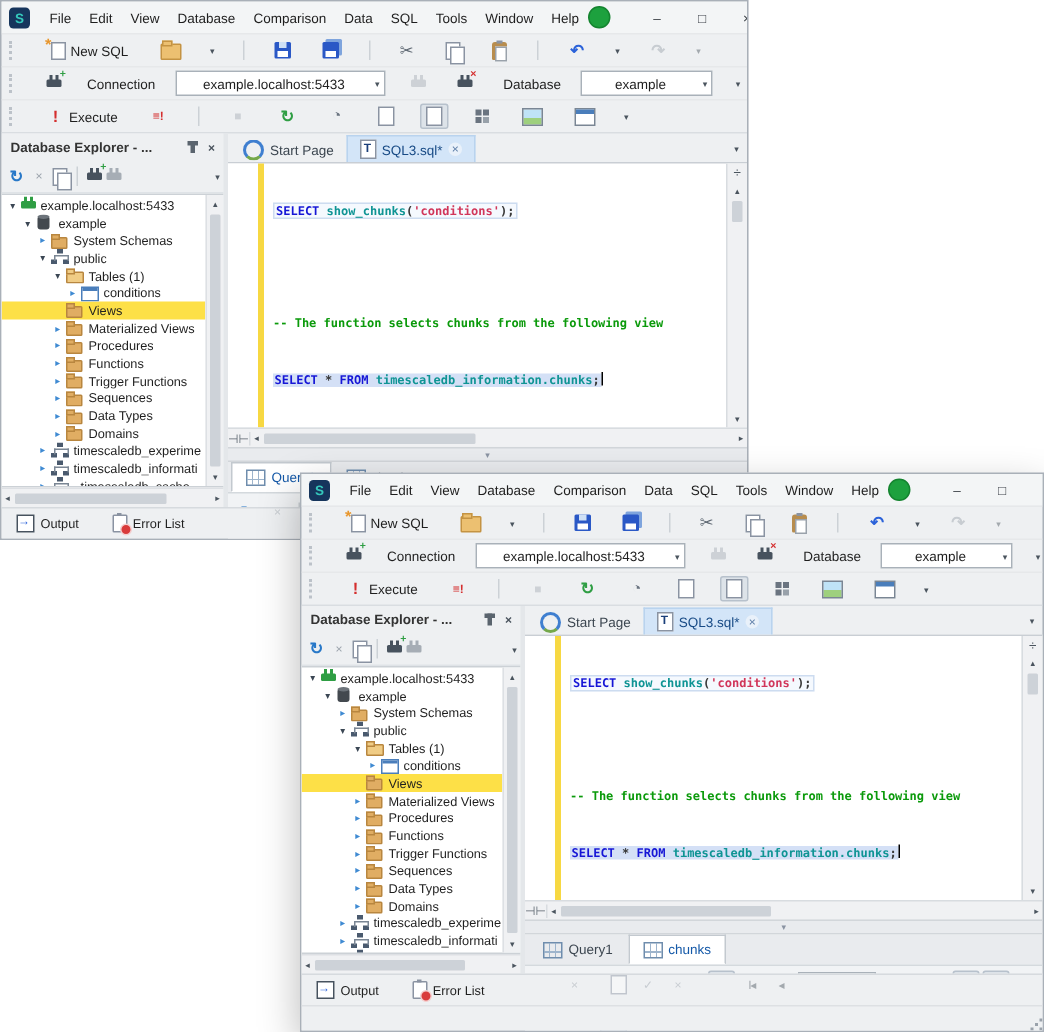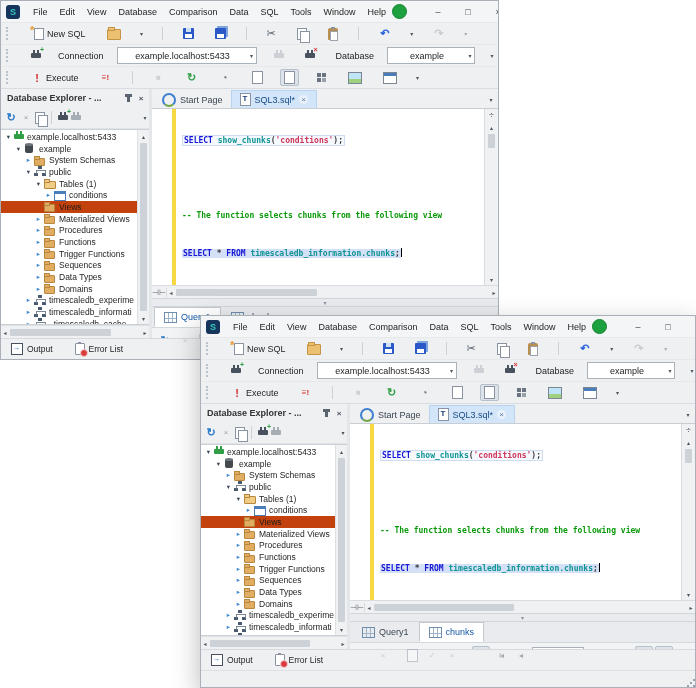--- a/index.html
+++ b/index.html
@@ -129,21 +129,21 @@
   .main{flex:1;display:flex;min-height:0;border-top:1px solid #d9dde1}
   .explorer{flex:0 0 146px;display:flex;flex-direction:column;min-width:0;background:#eef0f2}
   #win-back .explorer{flex-basis:148px}
   .exp-head{flex:0 0 18px;display:flex;align-items:center;padding:0 2px 0 6px;font-weight:bold;color:#333}
   .exp-head .ttl{flex:1;white-space:nowrap;overflow:hidden}
   .exp-tools{flex:0 0 21px;display:flex;align-items:center;gap:3px;padding-left:4px;border-bottom:1px solid #dfe3e7}
   .tree-wrap{flex:1;display:flex;min-height:0;background:#fff;border:1px solid #ccd1d6;border-left:none;border-right:none}
   .tree{flex:1;overflow:hidden;padding-top:1px}
   .trow{display:flex;align-items:center;height:11.7px;white-space:nowrap;overflow:hidden;font-size:8.5px;
         padding-left:calc(3px + var(--lv)*10px)}
-  .trow.sel{background:#c2410c}
+  .trow.sel{background:#fde047}
   .arr{width:9px;flex:0 0 9px;font-size:6.5px;text-align:center}
   .arr.exp::before{content:"▾";color:#3b4754}
   .arr.col::before{content:"▸";color:#3f8ad2}
   .tl{overflow:hidden}
   .tree-vsb{flex:0 0 11px;background:#f0f1f3;border-left:1px solid #dde0e4;display:flex;flex-direction:column;align-items:center}
   .tree-hsb{flex:0 0 10px;display:flex;align-items:center;background:#f0f1f3;border-top:1px solid #dde0e4}
   .sb-thumb-v{width:7px;flex:1;background:#cdd2d8;border-radius:1px;margin:1px 0}
   .sb-track-h{flex:1;height:7px;margin:0 1px;position:relative}
   .sb-thumb-h{position:absolute;left:0;top:0;height:7px;background:#cdd2d8;border-radius:1px}
   .vsplit{flex:0 0 3px;background:#e4e7ea}

